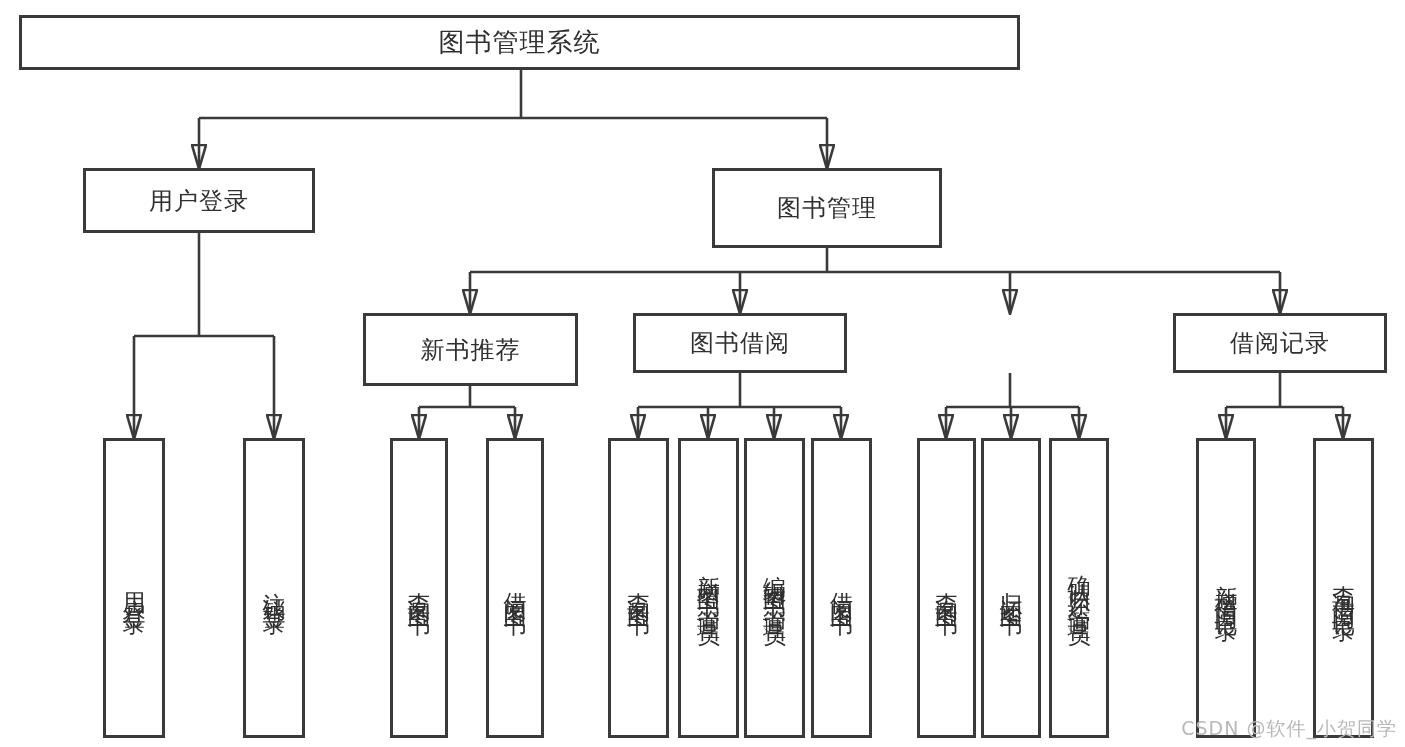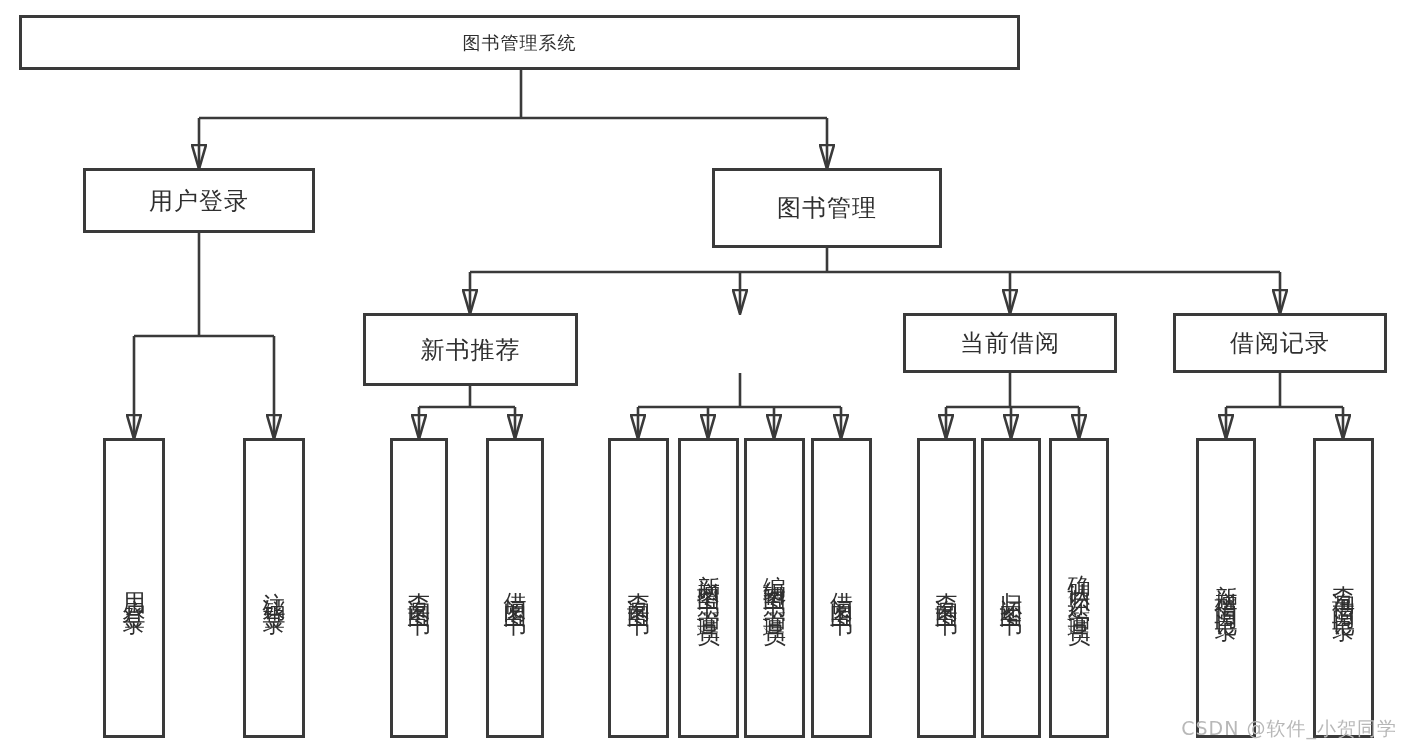--- a/index.html
+++ b/index.html
@@ -21,21 +21,21 @@
   .connectors{position:absolute;left:0;top:0;width:1405px;height:747px;}
   .connectors path{stroke:var(--line);stroke-width:2.6;fill:none;}
   .node{
     position:absolute;
     background:var(--box-bg);
     border:3px solid var(--box-border);
     display:flex;align-items:center;justify-content:center;
     color:var(--text);
   }
   .node .hlabel{font-size:24px;letter-spacing:1px;white-space:nowrap;}
-  .node.root .hlabel{font-size:18px;text-align:center;}
+  .node.root .hlabel{font-size:26px;text-align:center;}
   .node.leaf .vlabel{
     writing-mode:vertical-rl;
     text-orientation:mixed;
     font-size:23px;
     letter-spacing:7px;
     line-height:1;
     white-space:nowrap;
   }
   .watermark{
     position:absolute;
@@ -107,22 +107,22 @@
   <div class="node" style="left:83px;top:168px;width:232px;height:65px">
     <span class="hlabel">用户登录</span>
   </div>
   <div class="node" style="left:712px;top:168px;width:230px;height:80px">
     <span class="hlabel">图书管理</span>
   </div>
 
   <div class="node" style="left:363px;top:313px;width:215px;height:73px">
     <span class="hlabel">新书推荐</span>
   </div>
-  <div class="node" style="left:903px;top:313px;width:214px;height:60px">
-    <span class="hlabel">当前借阅</span>
+  <div class="node" style="left:633px;top:313px;width:214px;height:60px">
+    <span class="hlabel">图书借阅</span>
   </div>
   <div class="node" style="left:1173px;top:313px;width:214px;height:60px">
     <span class="hlabel">借阅记录</span>
   </div>
 
   <div class="node leaf" style="left:103px;top:438px;width:62px;height:300px">
     <span class="vlabel">用户登录</span>
   </div>
   <div class="node leaf" style="left:243px;top:438px;width:62px;height:300px">
     <span class="vlabel">注销登录</span>

